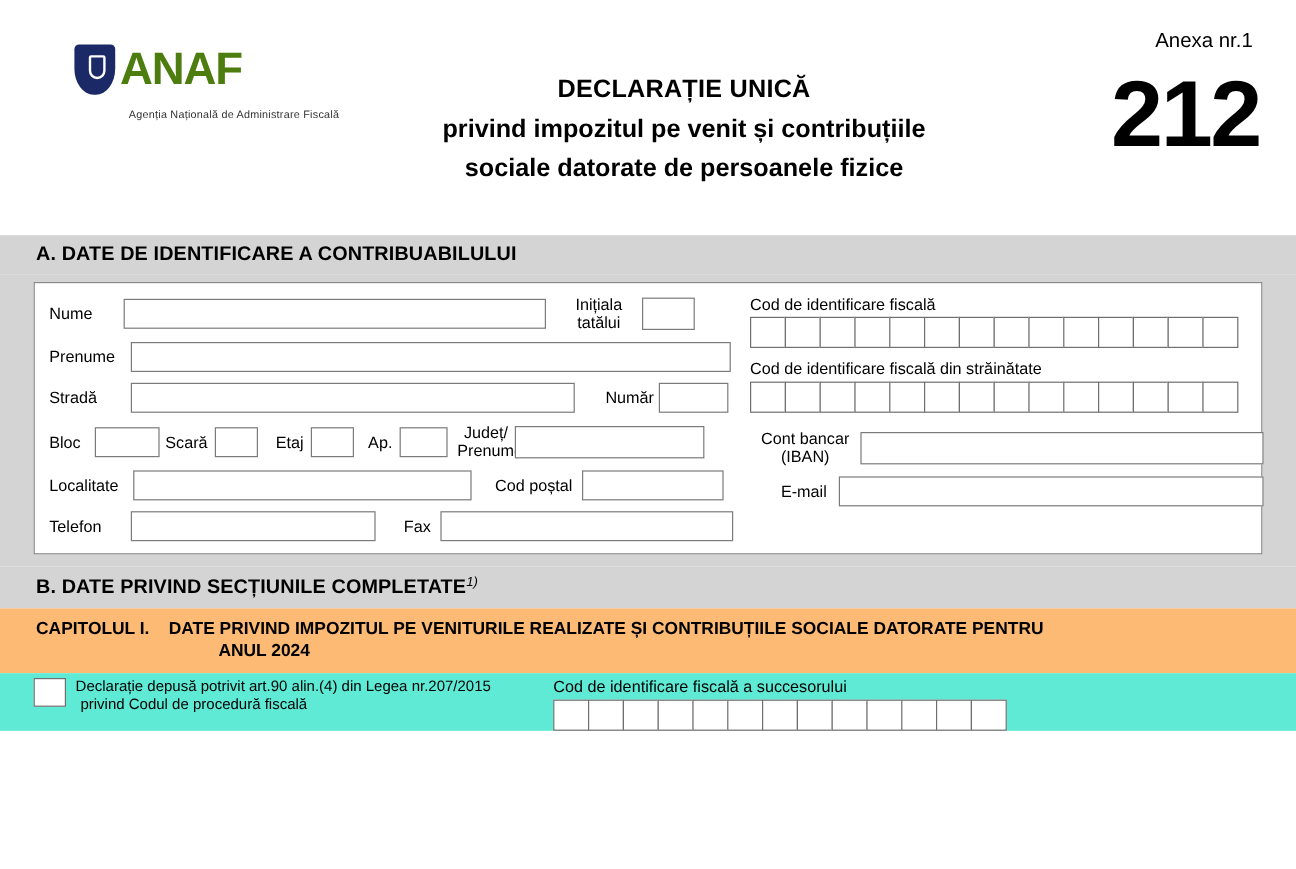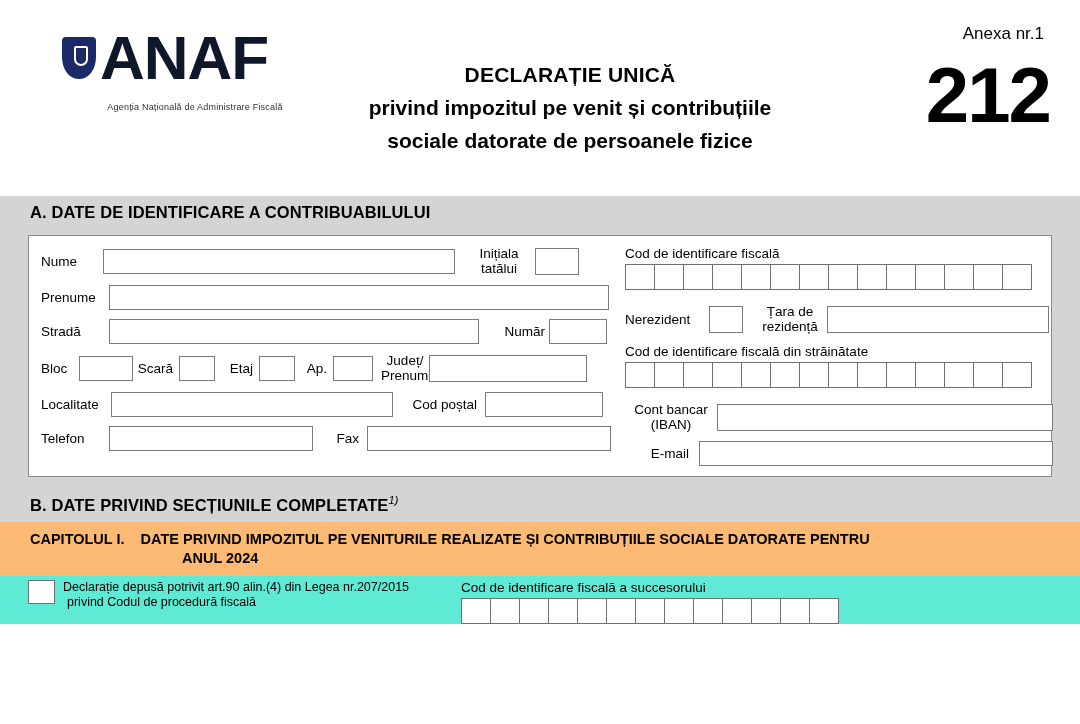--- a/index.html
+++ b/index.html
@@ -28,25 +28,25 @@
     position: relative; flex: none;
   }
   .shield:after {
     content: "";
     position: absolute; left: 50%; top: 9px;
     width: 10px; height: 16px; margin-left: -5px;
     border: 2.5px solid #fff; border-radius: 2px 2px 7px 7px;
     border-bottom-width: 2.5px;
   }
   .anaf-text {
-    font-size: 62px; font-weight: bold; letter-spacing: -1px;
-    color: #0f172a; line-height: 48px; font-family: "Liberation Sans", sans-serif;
+    font-size: 38px; font-weight: bold; letter-spacing: -1px;
+    color: #4d7c0f; line-height: 48px; font-family: "Liberation Sans", sans-serif;
   }
   .logo-sub {
-    font-size: 9px; color: #333; margin-top: 20px; letter-spacing: .2px;
+    font-size: 9px; color: #333; margin-top: 8px; letter-spacing: .2px;
     padding-left: 16px;
     text-align: center;
   }
 
   .title-block {
     position: absolute; left: 280px; top: 58px; width: 580px;
     text-align: center; font-weight: bold; font-size: 21px; line-height: 33px;
   }
   .title-line1 { letter-spacing: .2px; }
 
@@ -216,29 +216,20 @@
           <div class="cell"></div>
           <div class="cell"></div>
           <div class="cell"></div>
           <div class="cell"></div>
           <div class="cell"></div>
           <div class="cell"></div>
           <div class="cell"></div>
           <div class="cell"></div>
         </div>
 
-        <div class="row" style="margin-top:14px">
-          <div class="lbl" style="width:84px">Nerezident</div>
-          <div class="fld tall" style="width:34px"></div>
-          <div class="lbl2" style="width:84px;padding-left:10px">
-            <span>Țara de</span><br>
-            <span>rezidență</span>
-          </div>
-          <div class="fld tall" style="width:222px"></div>
-        </div>
 
         <div class="grp-title" style="margin-top:10px">Cod de identificare fiscală din străinătate</div>
         <div class="boxes">
           <div class="cell"></div>
           <div class="cell"></div>
           <div class="cell"></div>
           <div class="cell"></div>
           <div class="cell"></div>
           <div class="cell"></div>
           <div class="cell"></div>

